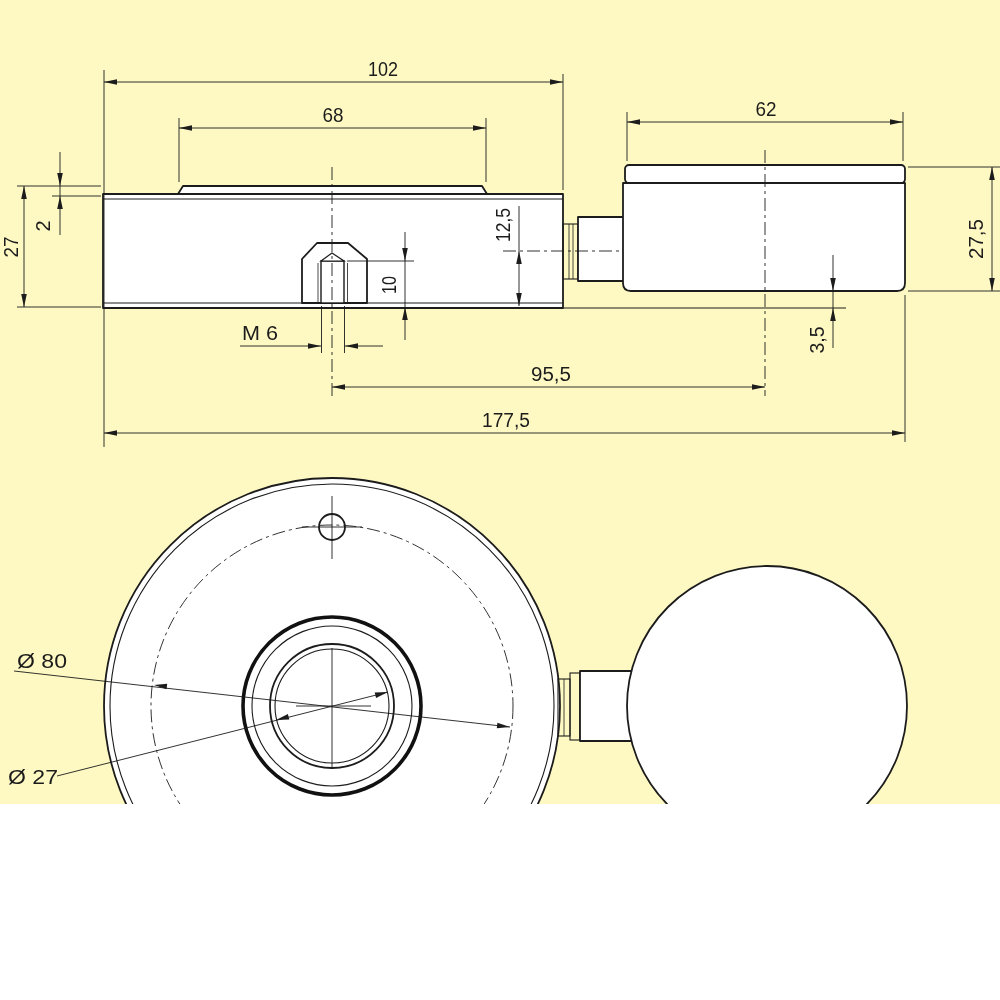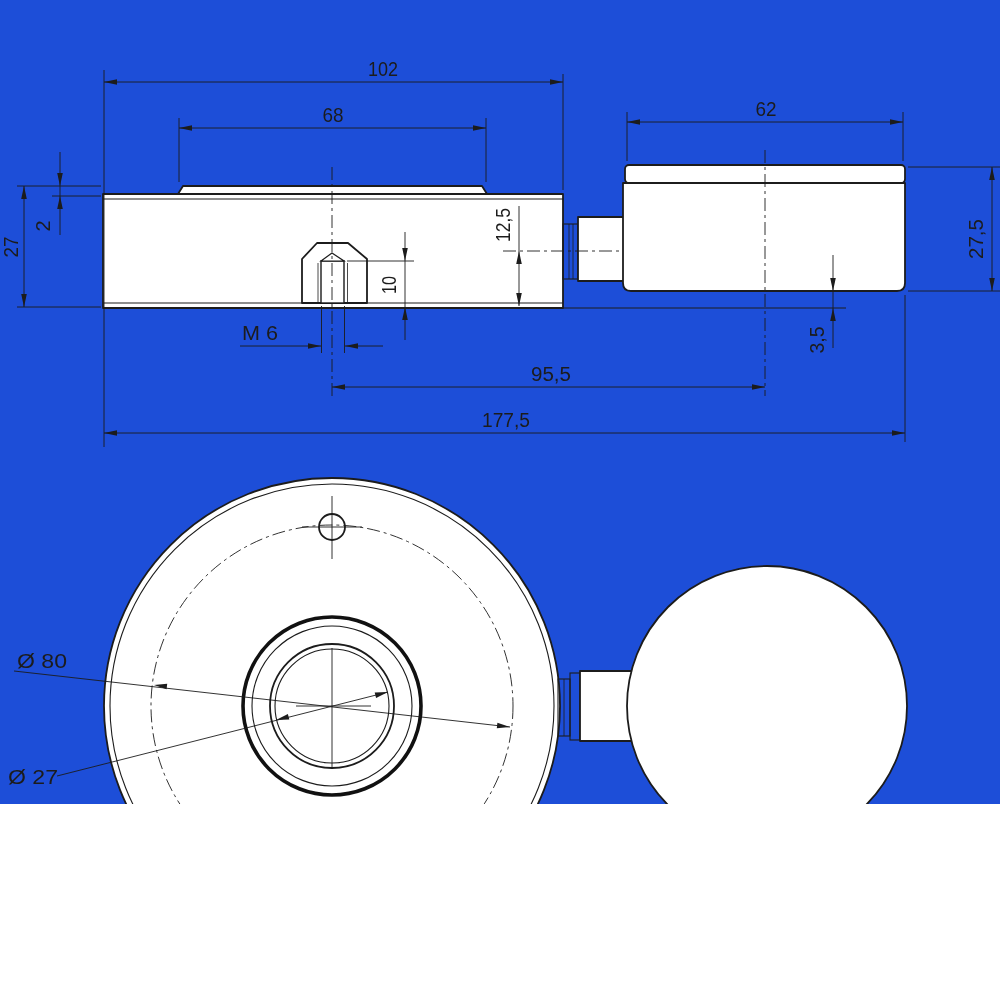--- a/index.html
+++ b/index.html
@@ -1,16 +1,16 @@
 <!DOCTYPE html>
 <html><head>
 <meta charset="utf-8">
 <style>
   html,body{margin:0;padding:0;background:#ffffff;}
-  .stage{width:1000px;height:804px;background:#1d4ed8;position:relative;}
+  .stage{width:1000px;height:804px;background:#fef9c3;position:relative;}
   svg{display:block;}
   
   .ol{stroke:#1c1c1c;stroke-width:1.8;fill:none;stroke-linejoin:round;stroke-linecap:round;}
   .ow{fill:#ffffff;}
   .tl{stroke:#1c1c1c;stroke-width:1.1;fill:none;}
   .xl{stroke:#1c1c1c;stroke-width:0.8;fill:none;}
   
   .dl{stroke:#1c1c1c;stroke-width:0.9;fill:none;}
   
   .ah{fill:#1c1c1c;stroke:none;}

